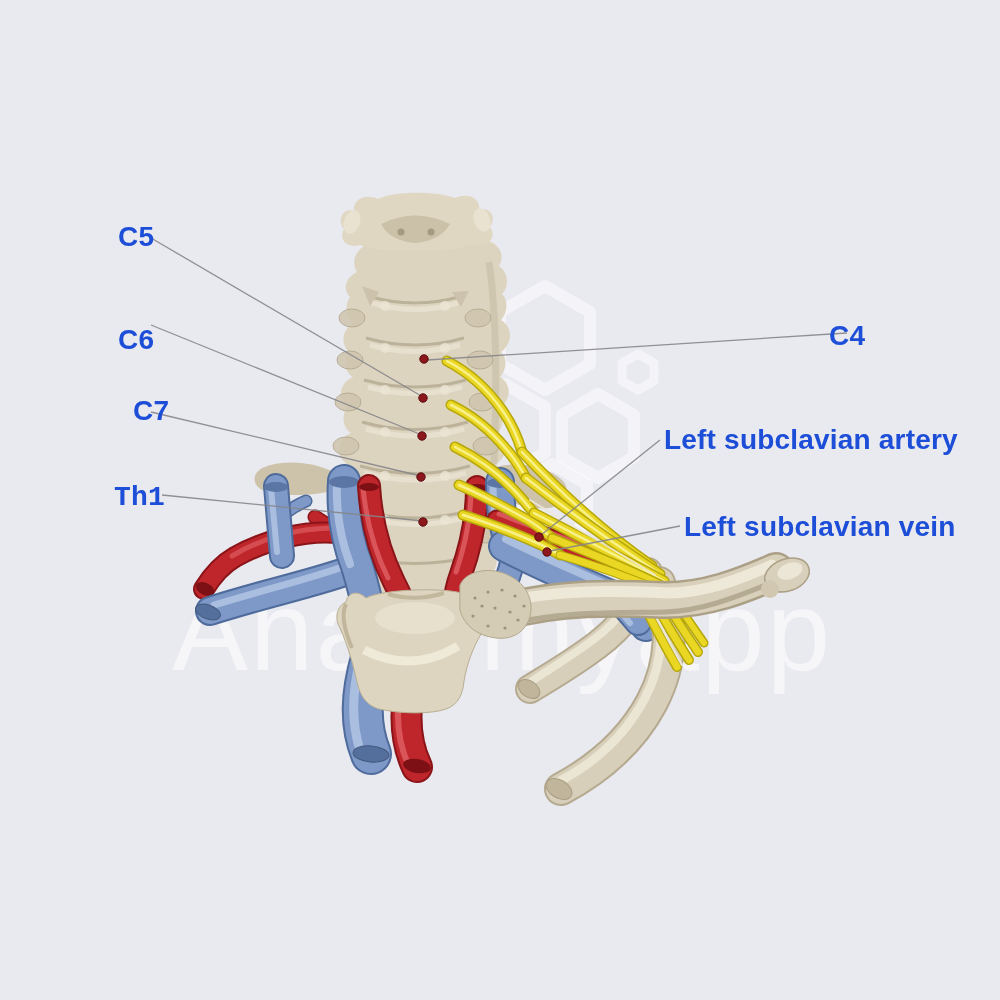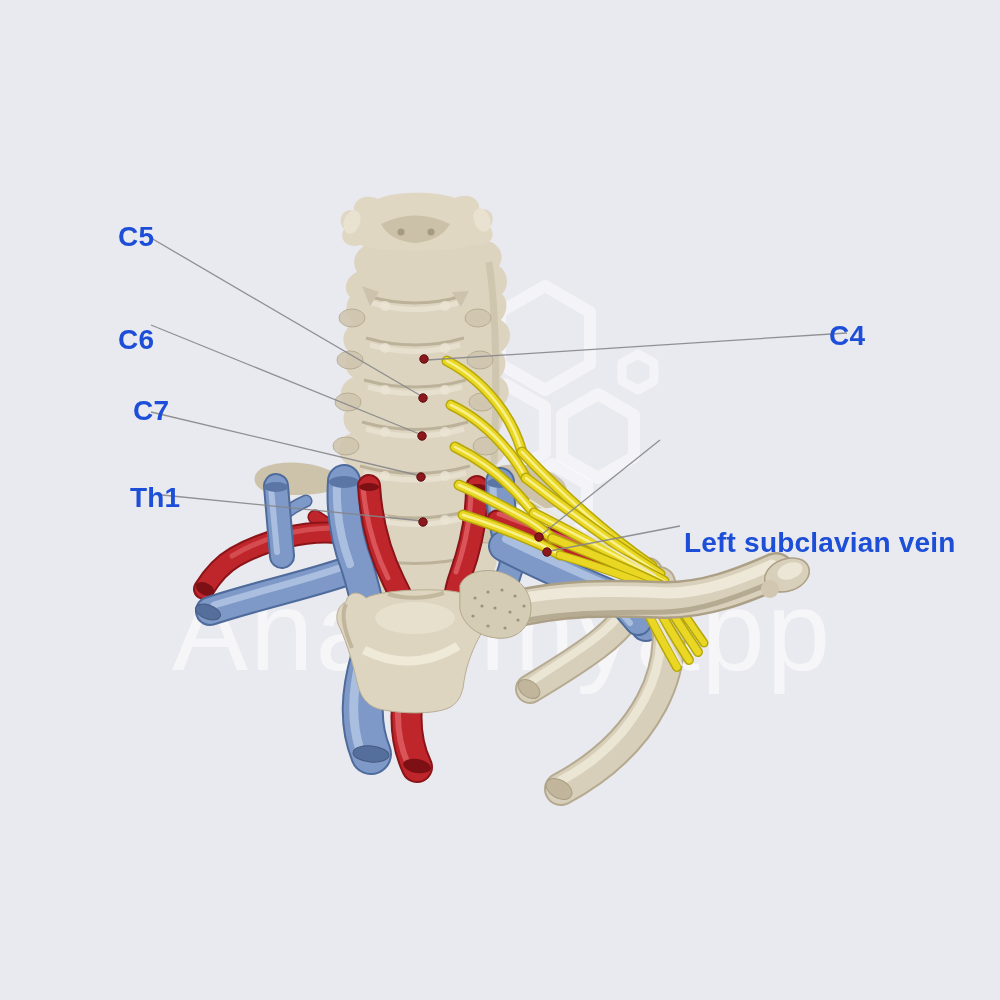--- a/index.html
+++ b/index.html
@@ -305,17 +305,18 @@
     <circle cx="421" cy="477" r="4.2"></circle>
     <circle cx="423" cy="522" r="4.2"></circle>
     <circle cx="539" cy="537" r="4.2"></circle>
     <circle cx="547" cy="552" r="4.2"></circle>
   </g>
 </svg>
 
   <div class="anno-label" style="left:118px;top:221px;">C5</div>
   <div class="anno-label" style="left:118px;top:324px;">C6</div>
   <div class="anno-label" style="left:133px;top:395px;">C7</div>
-  <div class="anno-label" style="left:130px;top:482px;">Th1</div>
+  <div class="anno-label" style="left:114px;top:482px;font-family:Liberation Mono, monospace;">Th1</div>
   <div class="anno-label" style="left:829px;top:320px;">C4</div>
-  <div class="anno-label" style="left:684px;top:511px;margin-top:16px;">Left subclavian vein</div>
+  <div class="anno-label" style="left:664px;top:424px;">Left subclavian artery</div>
+  <div class="anno-label" style="left:684px;top:511px;">Left subclavian vein</div>
 
 </div>
 
 </body></html>

